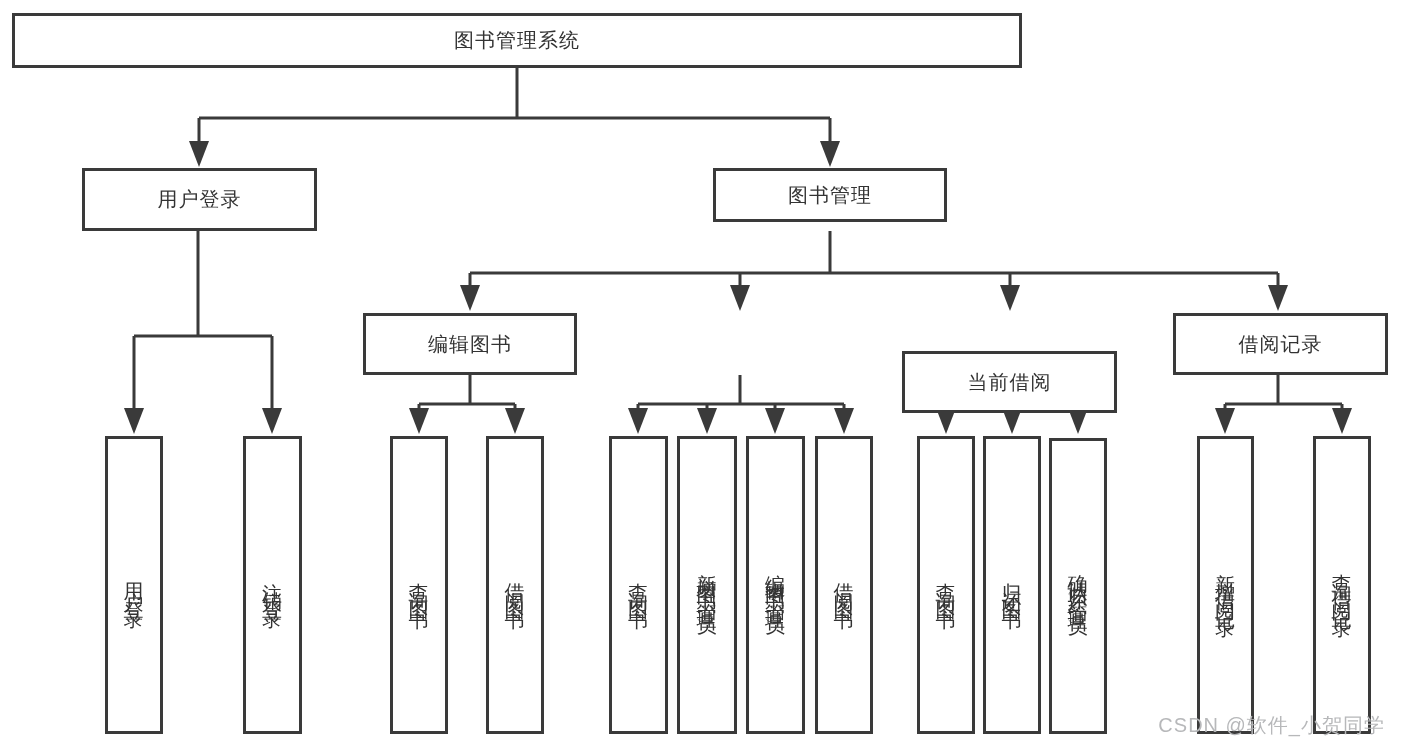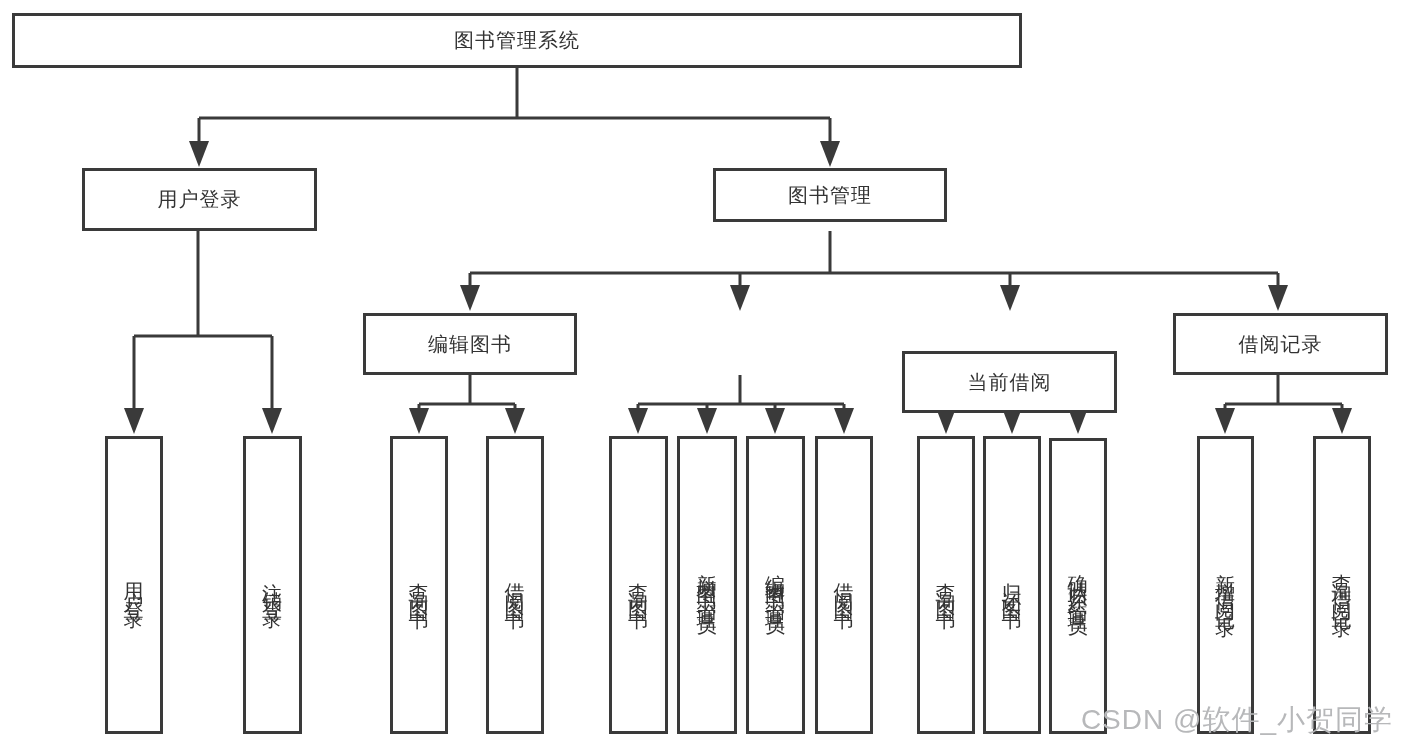--- a/index.html
+++ b/index.html
@@ -41,24 +41,24 @@
   .node.h-box { letter-spacing: 1px; }
   .node.leaf {
     writing-mode: vertical-rl;
     text-orientation: mixed;
     letter-spacing: 9px;
     white-space: normal;
     line-height: 1;
   }
   .watermark {
     position: absolute;
-    right: 12px;
+    right: 20px;
     bottom: 8px;
     z-index: 3;
-    font-size: 28px;
+    font-size: 20px;
     color: var(--watermark);
     letter-spacing: 1px;
   }
 </style>
 </head>
 <body>
 
 <div class="canvas">
 
   <svg class="connectors" viewBox="0 0 1405 747" xmlns="http://www.w3.org/2000/svg">

